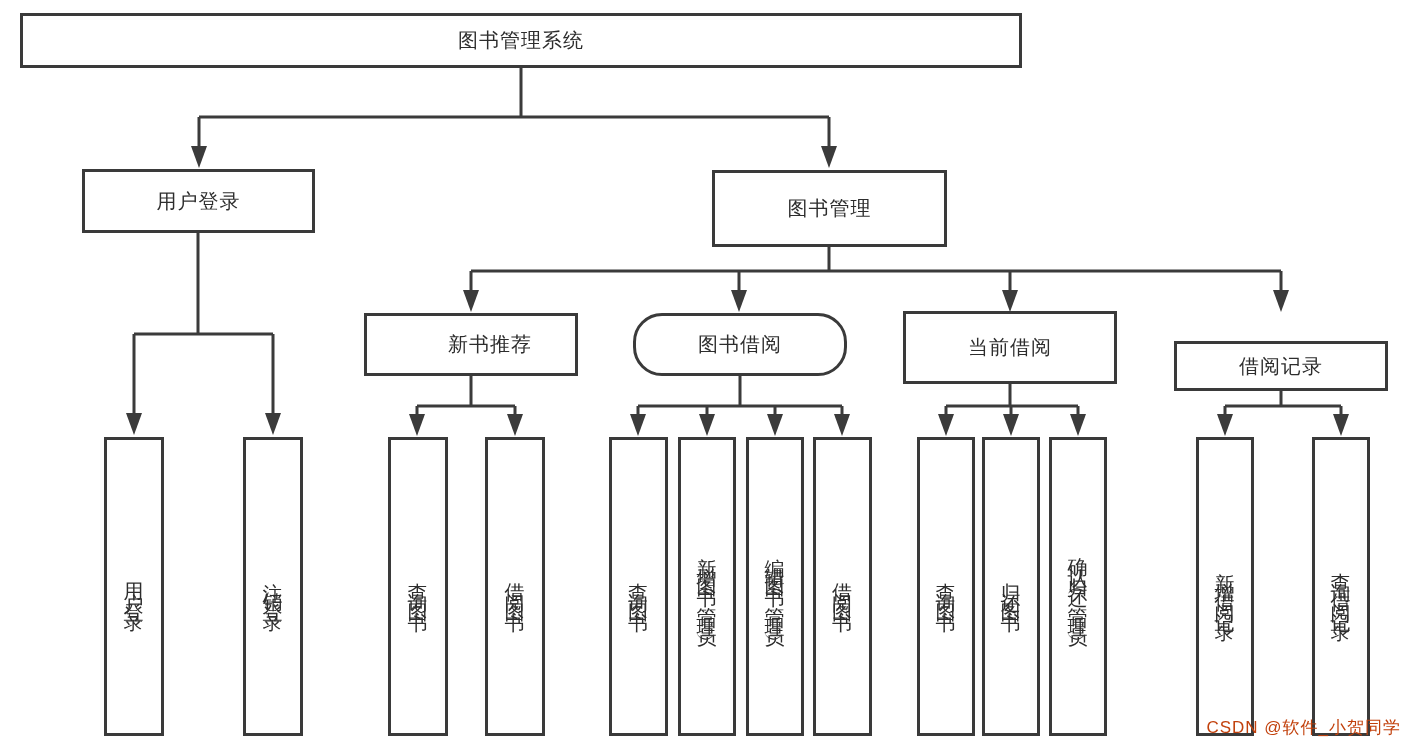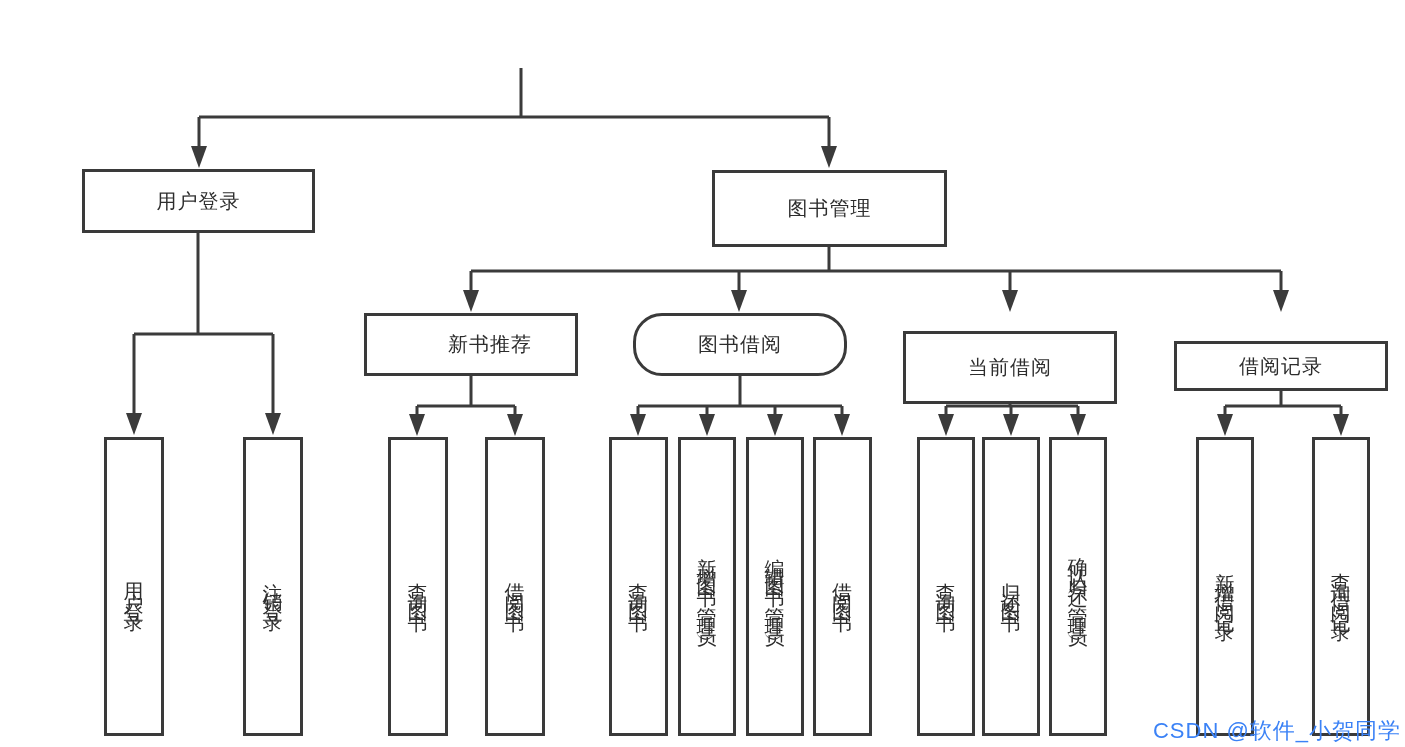--- a/index.html
+++ b/index.html
@@ -29,22 +29,22 @@
   }
   .leaf .label{
     font-size:20px;
     line-height:1;
     letter-spacing:10px;
     white-space:nowrap;
   }
   .watermark{
     position:absolute;
     right:4px;top:716px;
-    font-size:22px;
-    color:#3b82f6;
+    font-size:17px;
+    color:#c2410c;
     letter-spacing:1px;
     white-space:nowrap;
   }
 </style>
 </head>
 <body>
 
 <div class="stage">
 
   <svg class="connectors" viewBox="0 0 1405 747" xmlns="http://www.w3.org/2000/svg">
@@ -80,35 +80,38 @@
       <polygon points="767,414 783,414 775,436"></polygon>
       <polygon points="834,414 850,414 842,436"></polygon>
       <polygon points="938,414 954,414 946,436"></polygon>
       <polygon points="1003,414 1019,414 1011,436"></polygon>
       <polygon points="1070,414 1086,414 1078,436"></polygon>
       <polygon points="1217,414 1233,414 1225,436"></polygon>
       <polygon points="1333,414 1349,414 1341,436"></polygon>
     </g>
   </svg>
 
+  <div class="node h1" style="left:20px;top:13px;width:1002px;height:55px;">
+    <span class="label">图书管理系统</span>
+  </div>
 
   <div class="node h2" style="left:82px;top:169px;width:233px;height:64px;">
     <span class="label">用户登录</span>
   </div>
   <div class="node h2" style="left:712px;top:170px;width:235px;height:77px;">
     <span class="label">图书管理</span>
   </div>
 
   <div class="node h3" style="left:364px;top:313px;width:214px;height:63px;padding-left:38px;">
     <span class="label">新书推荐</span>
   </div>
   <div class="node h3" style="left:633px;top:313px;width:214px;height:63px;border-radius:29px;">
     <span class="label">图书借阅</span>
   </div>
-  <div class="node h3" style="left:903px;top:331px;width:214px;height:73px;">
+  <div class="node h3" style="left:903px;top:311px;width:214px;height:73px;">
     <span class="label">当前借阅</span>
   </div>
   <div class="node h3" style="left:1174px;top:313px;width:214px;height:50px;margin-top:28px;">
     <span class="label">借阅记录</span>
   </div>
 
   <div class="node leaf" style="left:104px;top:437px;width:60px;height:299px;">
     <span class="label">用户登录</span>
   </div>
   <div class="node leaf" style="left:243px;top:437px;width:60px;height:299px;">

